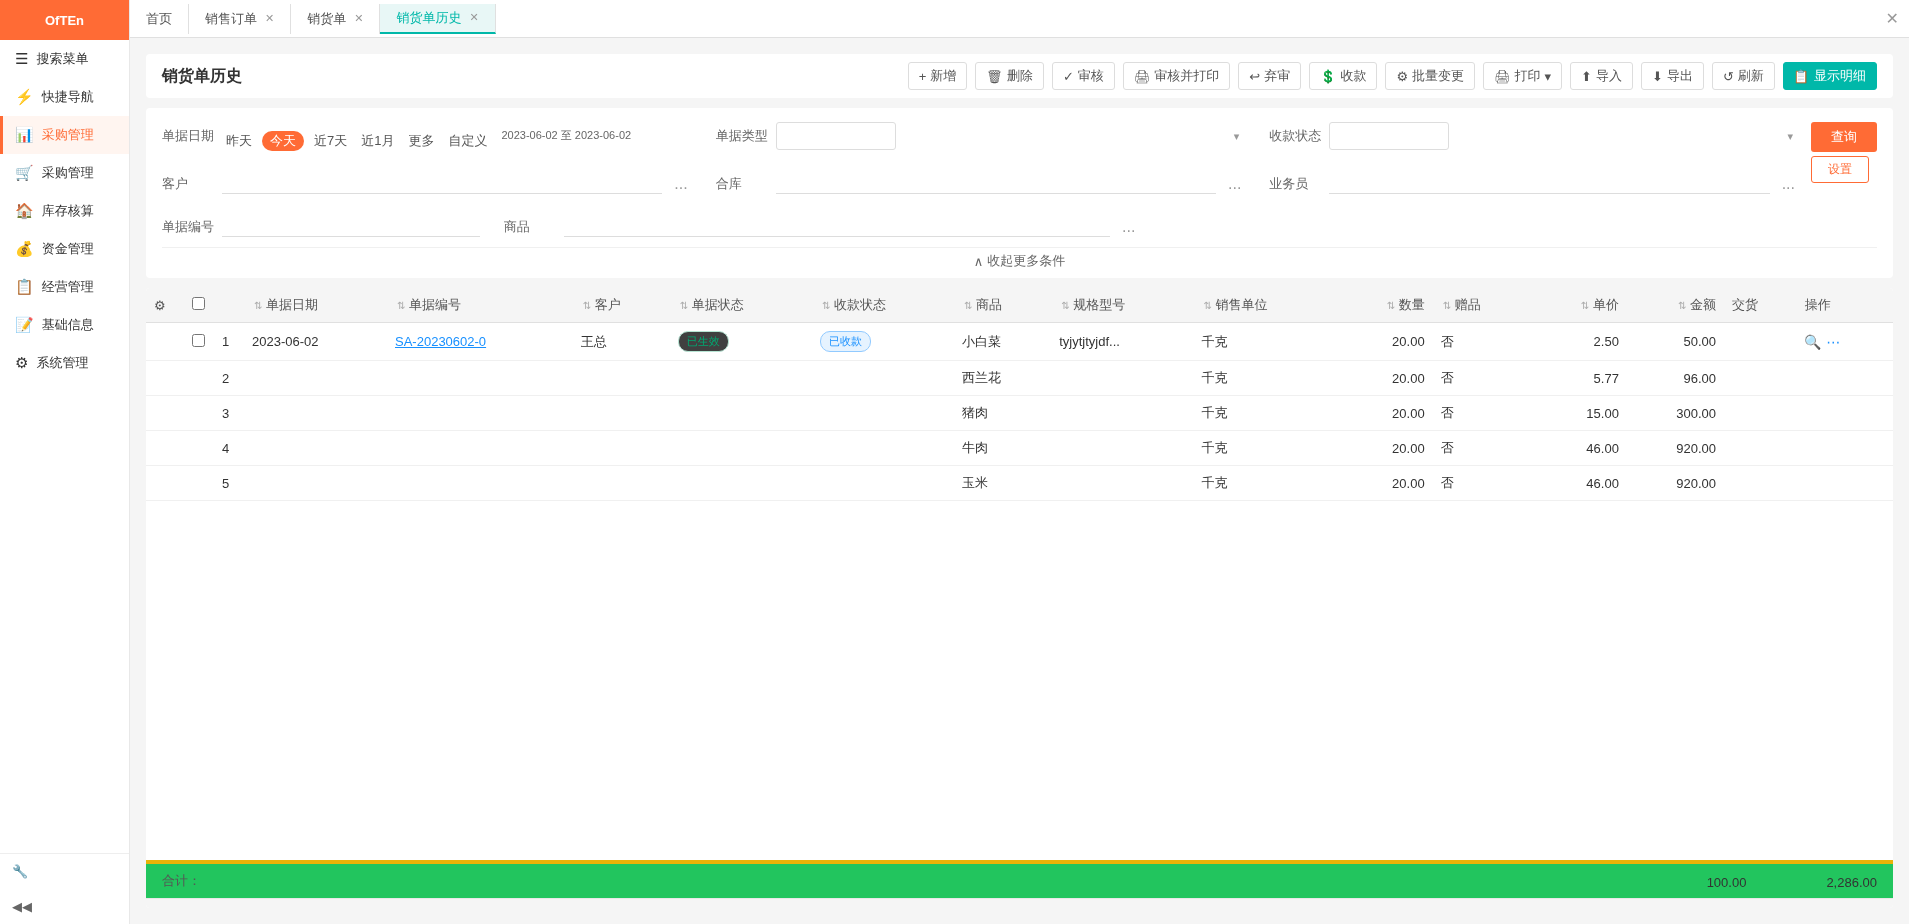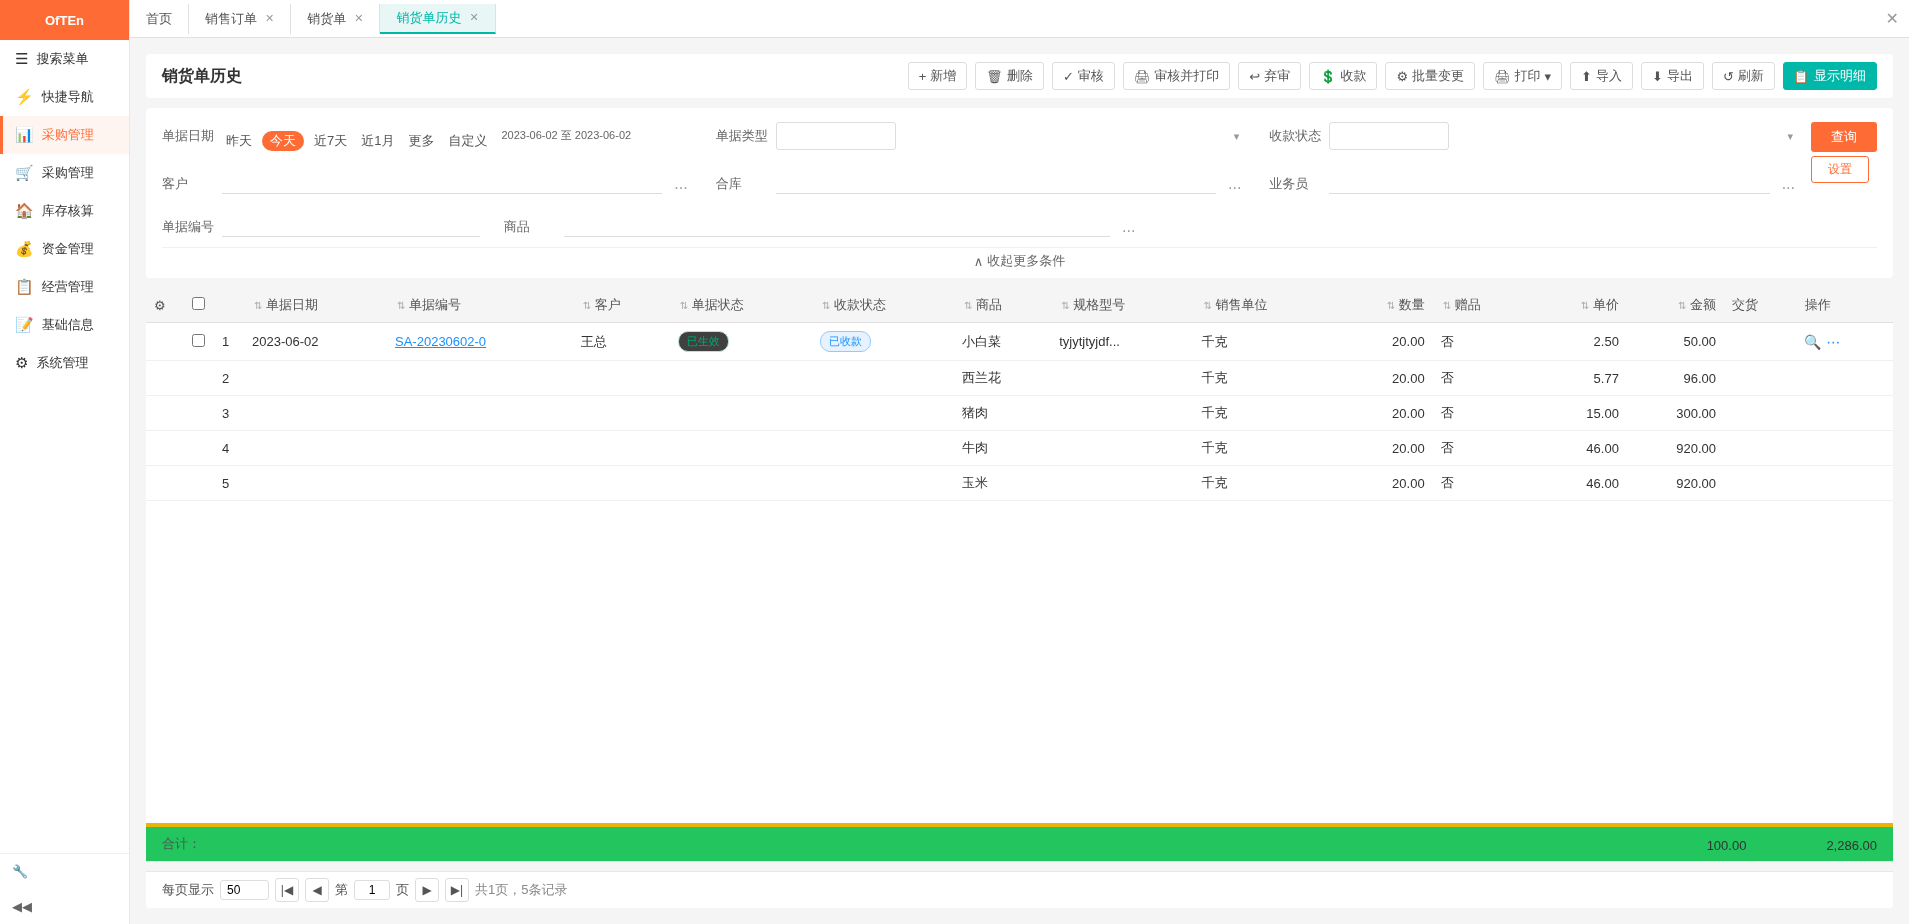--- a/index.html
+++ b/index.html
@@ -799,36 +799,17 @@
           <div class="total-values">
             <span>100.00</span>
             <span>2,286.00</span>
           </div>
         </div>
 
         <div class="scrollbar-area">
           <div class="scrollbar-inner"></div>
         </div>
 
-        <div class="pagination">
-          <span>每页显示</span>
-          <div style="position:relative; display:inline-block;">
-            <select class="page-size-select">
-              <option>50</option>
-              <option>10</option>
-              <option>20</option>
-              <option>100</option>
-            </select>
-          </div>
-          <div class="page-btn">|◀</div>
-          <div class="page-btn">◀</div>
-          <span>第</span>
-          <input class="page-input" type="text" value="1" style="">
-          <span>页</span>
-          <div class="page-btn">▶</div>
-          <div class="page-btn">▶|</div>
-          <span class="page-info">共1页，5条记录</span>
-        </div>
       </div>
 
     </div>
   </div>
 </div>
 
 </body></html>

